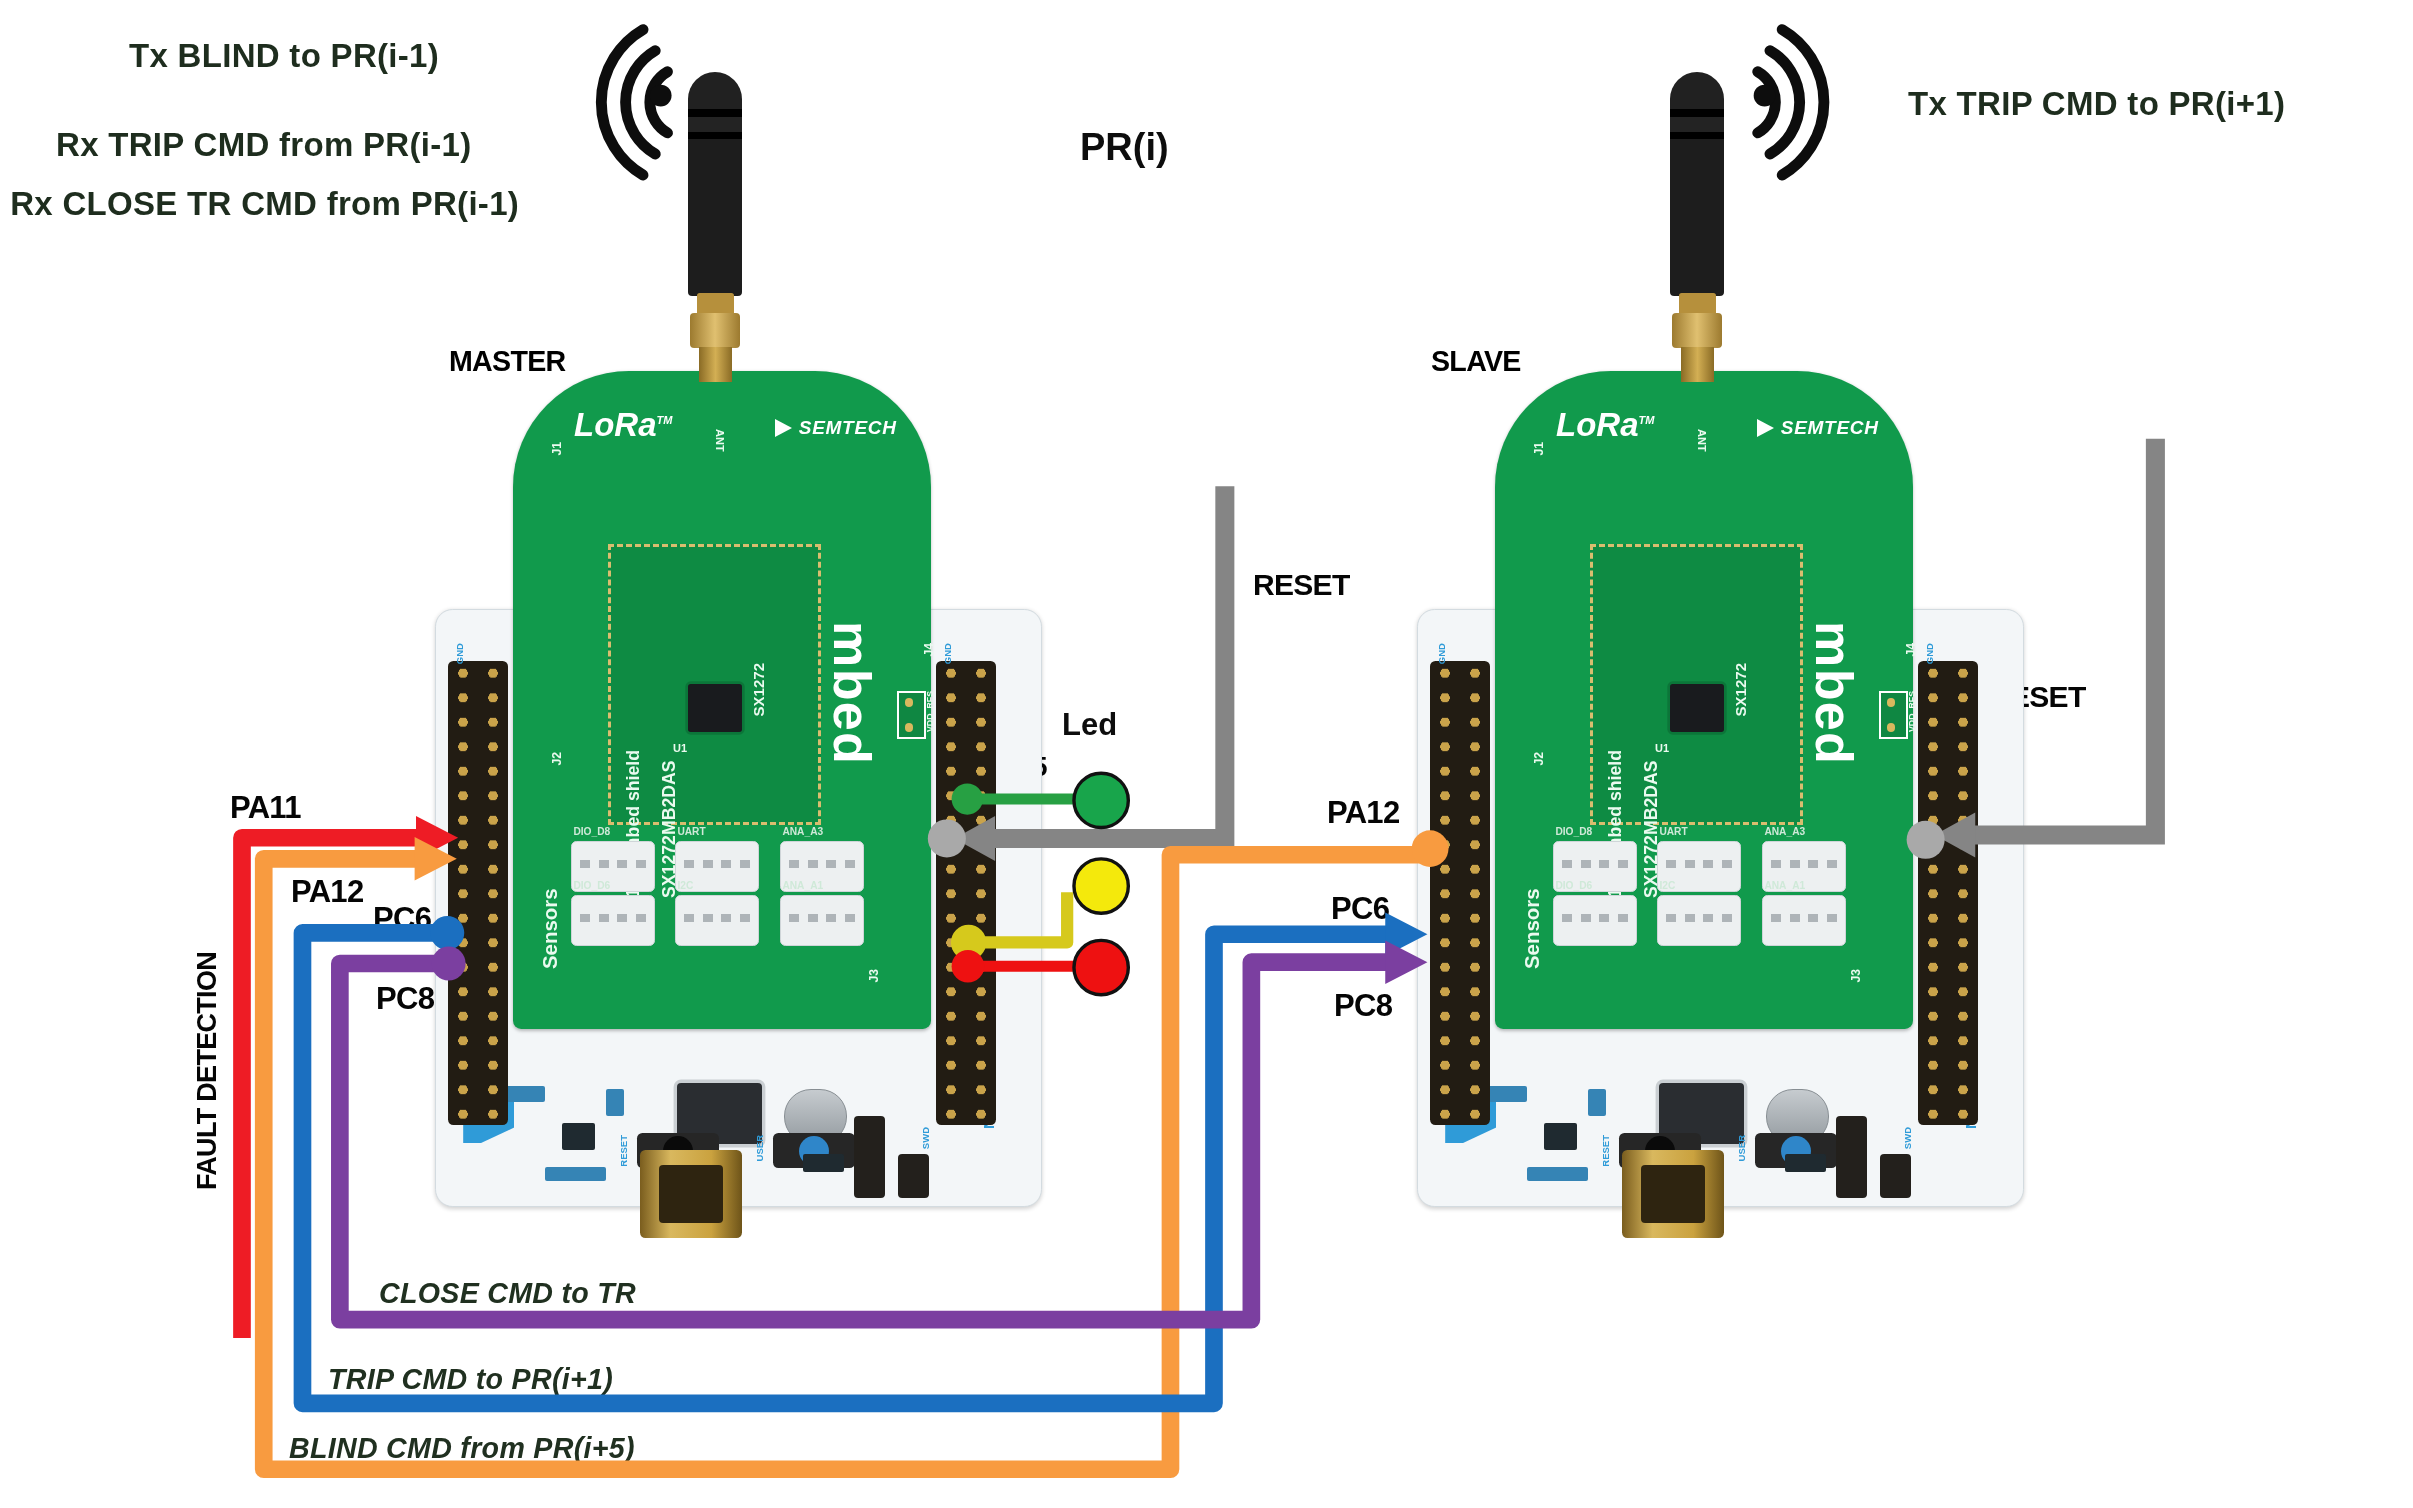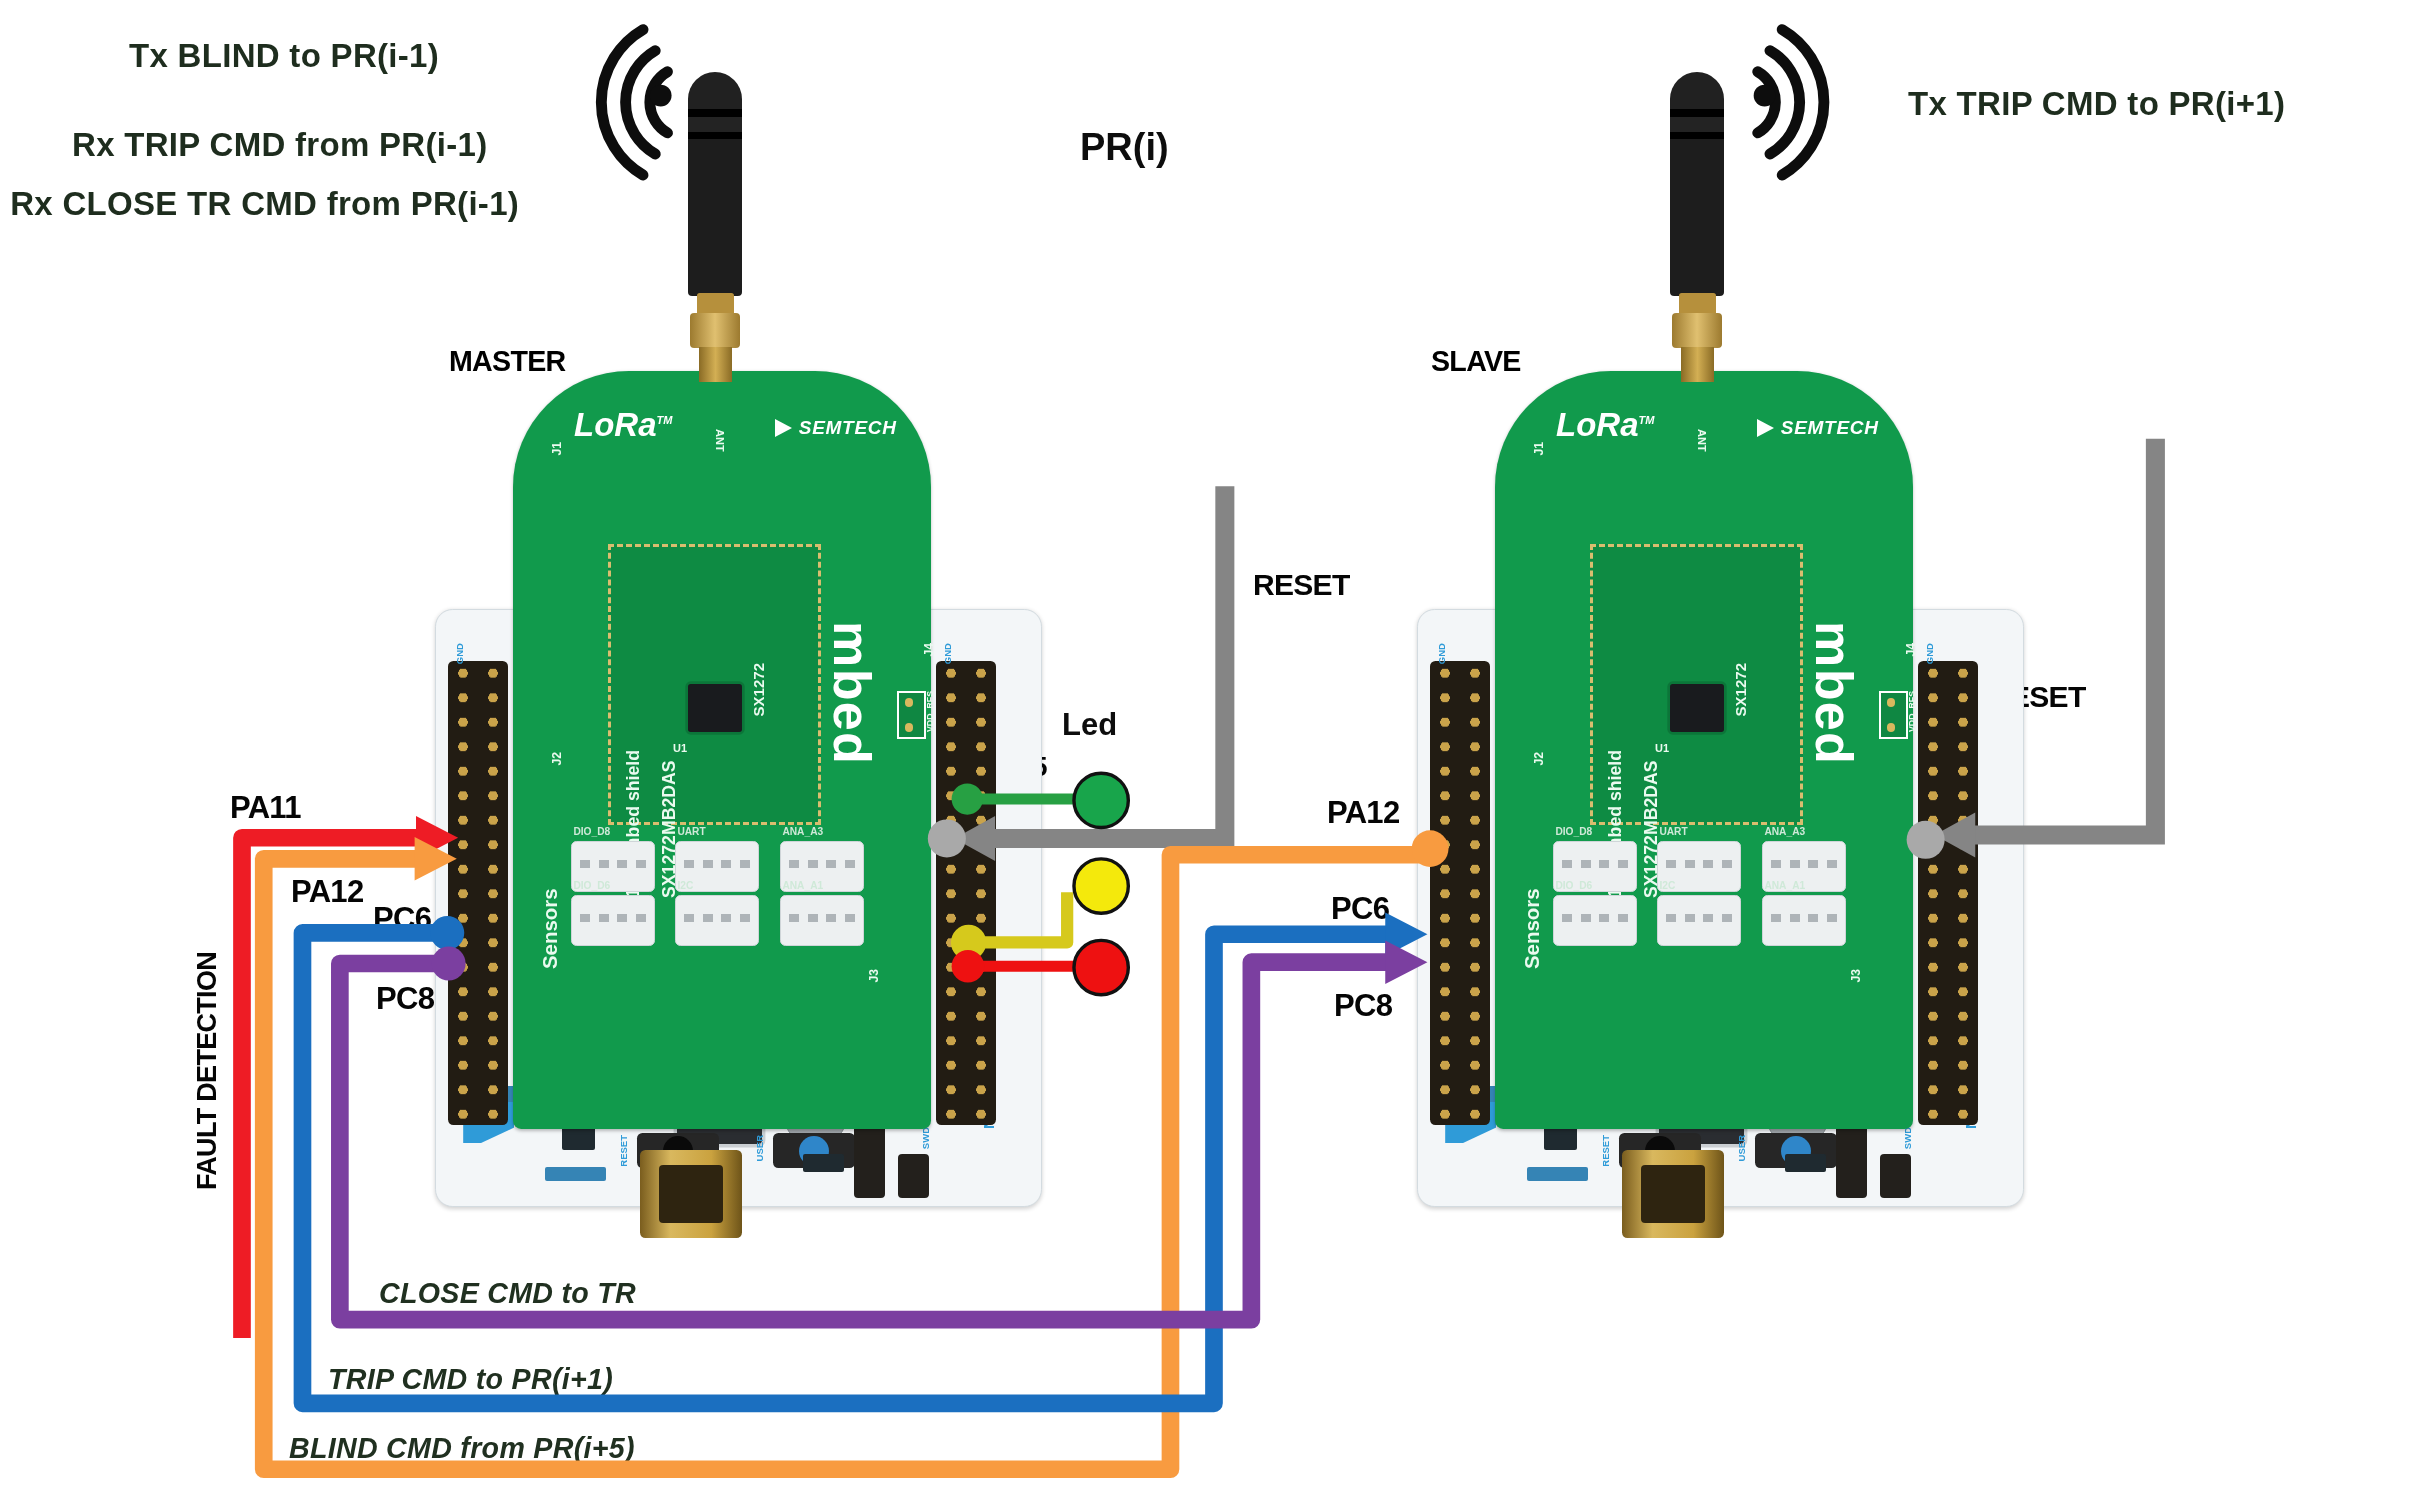--- a/index.html
+++ b/index.html
@@ -23,21 +23,21 @@
   .board-slot{position:absolute;top:65px;width:625px;height:1241px;z-index:10;}
   .board-label{position:absolute;left:24px;top:280px;font-weight:bold;font-size:28.6px;letter-spacing:-0.7px;color:#000;}
   .antenna-rod{position:absolute;left:263px;top:6.8px;width:54px;height:224px;border-radius:27px 27px 4.1px 4.1px;
     background:linear-gradient(180deg,#212121 0 37px,#000 37px 45px,#232323 45px 60px,#000 60px 67px,#1d1d1d 67px 100%);}
   .sma{position:absolute;left:265px;top:228px;width:50px;height:90px;}
   .sma .s1{position:absolute;left:6.8px;top:0;width:37px;height:22px;background:#b6903c;border-radius:2.7px;}
   .sma .s2{position:absolute;left:0;top:20.4px;width:50px;height:35px;background:linear-gradient(90deg,#9c7a2f,#e0c070,#9c7a2f);border-radius:4.1px;}
   .sma .s3{position:absolute;left:8.8px;top:54px;width:33px;height:35px;background:linear-gradient(90deg,#8a6b25,#d3af54,#8a6b25);}
   .board-white{position:absolute;left:10.2px;top:544px;width:605px;height:596px;background:#f3f6f8;
     border:1.4px solid #d3dbe0;border-radius:17.7px;box-shadow:0 1.4px 4.1px rgba(0,0,0,.18);}
-  .shield{position:absolute;left:88px;top:306px;width:418px;height:758px;background:var(--pcb);
+  .shield{position:absolute;left:88px;top:306px;width:418px;height:658px;background:var(--pcb);
     border-radius:116px 116px 8.2px 8.2px;box-shadow:0 1.4px 3.4px rgba(0,0,0,.25);}
   .hdr{position:absolute;width:60px;height:464px;top:596px;background:#221c13;border-radius:5.4px;
     background-image:radial-gradient(circle 4.8px at 15px 12.2px,#caa34a 97%,transparent);background-size:30px 24.5px;}
   .hdr.left{left:23px;} .hdr.right{left:511px;}
   .rf-zone{position:absolute;left:95px;top:173px;width:207px;height:275px;border:3.4px dashed #d9bd6f;background:rgba(0,55,22,.15);}
   .logo-lora{position:absolute;left:61px;top:35px;color:#fff;font-weight:bold;font-style:italic;font-size:33px;}
   .logo-lora sup{font-size:11px;}
   .semtech{position:absolute;left:262px;top:46px;display:flex;align-items:center;gap:6.8px;color:#fff;}
   .semtech .tri{width:0;height:0;border-left:17.7px solid #fff;border-top:9.5px solid transparent;border-bottom:9.5px solid transparent;}
   .semtech .txt{font-weight:bold;font-size:19px;letter-spacing:0.7px;font-style:italic;}
@@ -367,21 +367,21 @@
       <circle cx="1620" cy="1303" r="40" fill="var(--led-yellow)" stroke="#111" stroke-width="5"></circle>
     </g>
     <g>
       <line x1="1424" y1="1421" x2="1582" y2="1421" stroke="var(--led-red)" stroke-width="16"></line>
       <circle cx="1424" cy="1421" r="24" fill="var(--led-red)"></circle>
       <circle cx="1620" cy="1423" r="40" fill="var(--led-red)" stroke="#111" stroke-width="5"></circle>
     </g>
   </svg>
 
   <div class="lbl cmdline" style="left:129px;top:37px">Tx BLIND to PR(i-1)</div>
-  <div class="lbl cmdline" style="left:72px;top:126px">Rx TRIP CMD from PR(i-1)</div>
+  <div class="lbl cmdline" style="left:56px;top:126px">Rx TRIP CMD from PR(i-1)</div>
   <div class="lbl cmdline" style="left:10.2px;top:185px">Rx CLOSE TR CMD from PR(i-1)</div>
 
   <div class="lbl cmdline" style="left:1908px;top:85px">Tx TRIP CMD to PR(i+1)</div>
 
   <div class="lbl" style="left:1080px;top:126px;font-size:38px">PR(i)</div>
 
   <div class="lbl pin" style="left:230px;top:790px">PA11</div>
   <div class="lbl pin" style="left:291px;top:874px">PA12</div>
   <div class="lbl pin" style="left:373px;top:901px">PC6</div>
   <div class="lbl pin" style="left:376px;top:981px">PC8</div>

